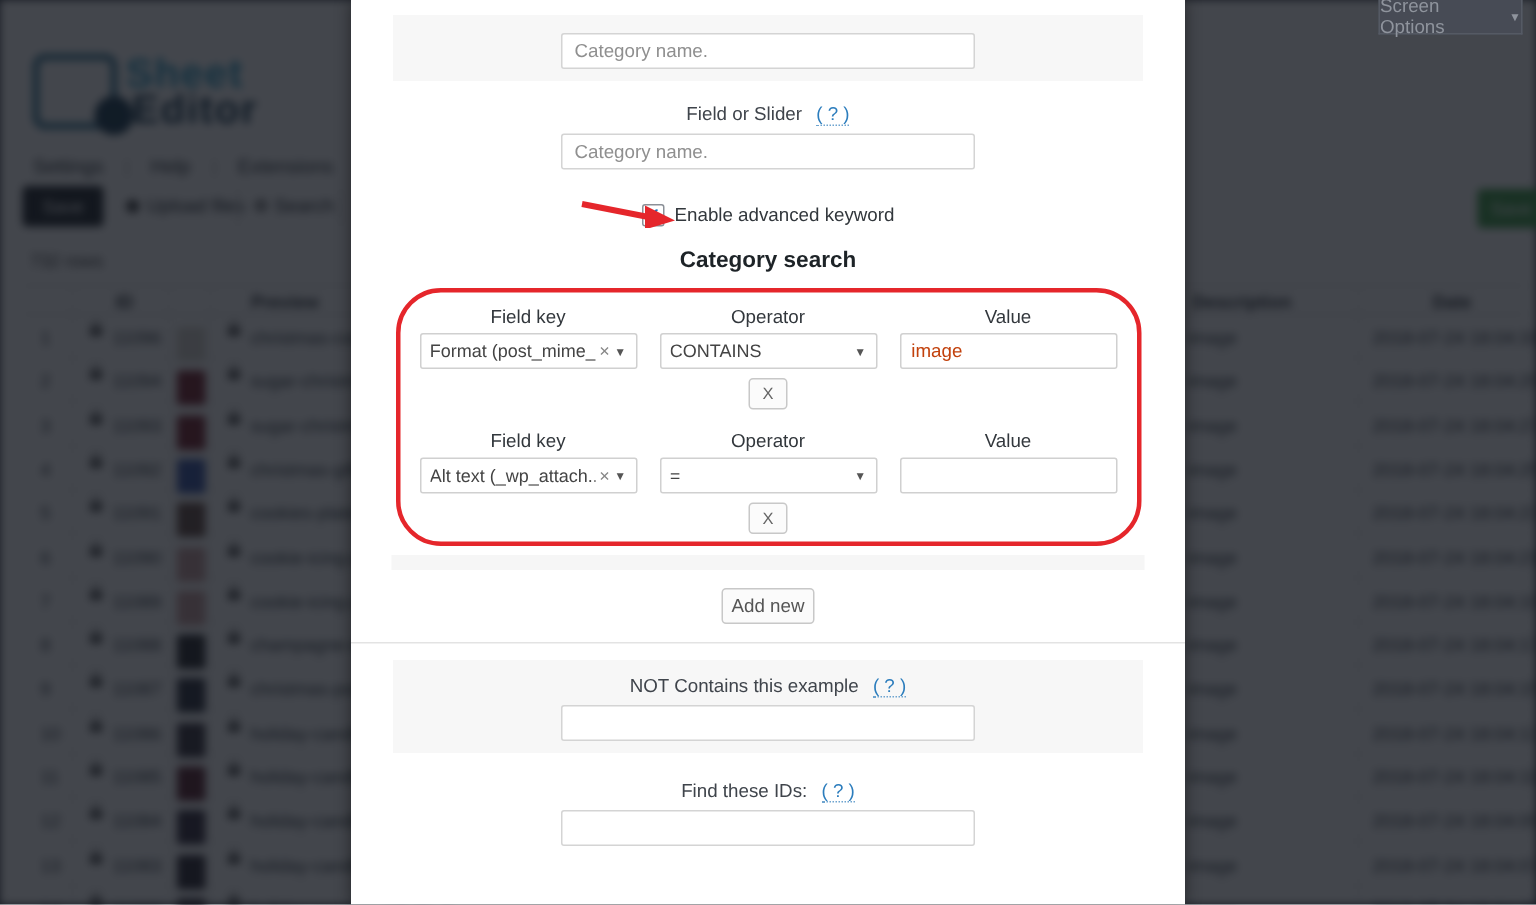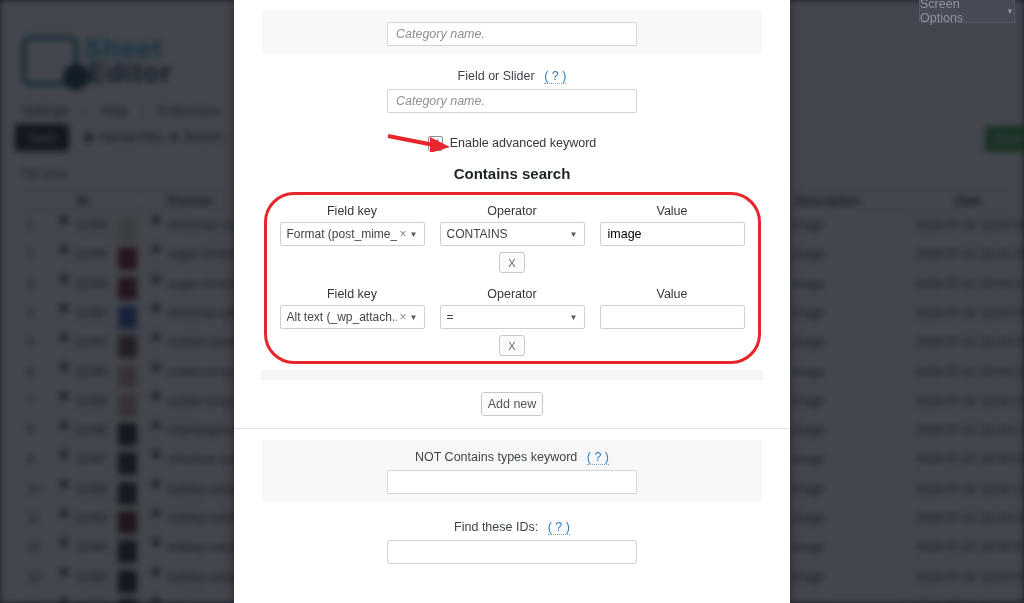--- a/index.html
+++ b/index.html
@@ -46,22 +46,22 @@
                     display:flex; align-items:center; justify-content:center; gap:5px; cursor:pointer; }
   .screen-options .caret { font-size:8px; }
 
   
   .modal { position:absolute; left:234px; top:0; width:556px; height:603px; background:#fff;
            box-shadow:0 0 10px rgba(0,0,0,.45); color:#3f444b; }
   .graybox { margin:0 28px; background:#f7f7f7; padding:8px 10px; }
   .sec-label { text-align:center; font-size:11.5px; color:#3f444b; line-height:1.45; }
   .sec-label.md { font-size:12.5px; }
   .help { color:#2c7dbd; border-bottom:1px dotted #6ea4cf; margin-left:6px; cursor:pointer; white-space:nowrap; }
-  .txt { display:block; width:250px; height:24px; margin:4px auto 0; border:1px solid #d4d4d4; border-radius:2px;
-         padding:0 8px; font-family:"Liberation Sans",sans-serif; font-size:12.5px; color:#c2410c; background:#fff;font-style:italic; }
+  .txt { display:block; width:276px; height:24px; margin:4px auto 0; border:1px solid #d4d4d4; border-radius:2px;
+         padding:0 8px; font-family:"Liberation Sans",sans-serif; font-size:12.5px; color:#c2410c; background:#fff; }
   .txt::placeholder { color:#8f8f8f; }
   .sec-tax { margin-top:10px; }
   .sec-tax .sec-label { width:490px; margin:0 auto; }
   .sec-slider { margin-top:13px; }
   .sec-check { position:relative; margin-top:21px; height:18px; display:flex; align-items:center; justify-content:center; }
   .arrow-svg { position:absolute; left:152px; top:-2px; }
   .cb { width:15px; height:15px; border:1px solid #8b9097; border-radius:2px; background:#fff; color:#1e73be;
         font-size:13px; font-weight:bold; line-height:13px; text-align:center; margin-right:7px; cursor:pointer; }
   .cb-label { font-size:12.5px; color:#32373c; }
   .adv-title { margin-top:13px; text-align:center; font-size:15px; font-weight:bold; color:#1d2327; }
@@ -73,21 +73,21 @@
   .frow + .frow { margin-top:14px; }
   .fcols { display:flex; gap:15px; }
   .fcol { width:145px; }
   .flabel { text-align:center; font-size:12.5px; color:#32373c; }
   .sel { margin-top:4px; width:145px; height:24px; border:1px solid #d0d0d0; border-radius:2px; background:#fff;
          display:flex; align-items:center; padding:0 6px; font-size:12px; color:#444; cursor:pointer; }
   .sel .stext { white-space:nowrap; overflow:hidden; flex:1; }
   .sel .x { color:#888; margin:0 3px; font-size:12px; }
   .sel .caret { color:#555; font-size:8px; }
   .fval { margin-top:4px; width:145px; height:24px; border:1px solid #d0d0d0; border-radius:2px; padding:0 7px;
-          font-family:"Liberation Sans",sans-serif; font-size:12.5px; color:#000000; }
+          font-family:"Liberation Sans",sans-serif; font-size:12.5px; color:#c2410c; }
   .xbtn { display:flex; align-items:center; justify-content:center; width:26px; height:21px; margin:6px auto 0;
           border:1px solid #c8c8c8; border-radius:3px; background:#fbfbfb; color:#666; font-size:11px; cursor:pointer; }
   .gray-strip { margin:6px 27px 0; height:10px; background:#f6f6f6; }
   .addnew { display:flex; align-items:center; justify-content:center; width:62px; height:24px; margin:12px auto 0;
             border:1px solid #c8c8c8; border-radius:3px; background:#fbfbfb; color:#555; font-size:12.5px; cursor:pointer; }
   .hr { margin-top:12px; height:1px; background:#e3e3e3; }
   .sec-not { margin-top:11px; }
   .sec-ids { margin-top:16px; }
 </style>
 </head>
@@ -307,21 +307,21 @@
 
     <div class="sec-check">
       <svg class="arrow-svg" width="66" height="20">
         <line x1="2" y1="4" x2="48" y2="13" stroke="#e5262b" stroke-width="4"></line>
         <polygon points="44,5 64,15 44,21" fill="#e5262b"></polygon>
       </svg>
       <div class="cb">✓</div>
       <div class="cb-label">Enable advanced keyword</div>
     </div>
 
-    <div class="adv-title">Contains search</div>
+    <div class="adv-title">Category search</div>
 
     <div class="adv-filters">
       <div class="red-ring"></div>
 
       <div class="frow">
         <div class="fcols">
           <div class="fcol flabel">Field key</div>
           <div class="fcol flabel">Operator</div>
           <div class="fcol flabel">Value</div>
         </div>
@@ -361,21 +361,21 @@
         <div class="xbtn">X</div>
       </div>
     </div>
 
     <div class="gray-strip"></div>
     <div class="addnew">Add new</div>
     <div class="hr"></div>
 
     <div class="graybox sec-not">
       <div class="sec-label md">
-        <span>NOT Contains types keyword</span>
+        <span>NOT Contains this example</span>
         <span class="help">( ? )</span>
       </div>
       <input class="txt" value="" style="">
     </div>
 
     <div class="sec-ids">
       <div class="sec-label md">
         <span>Find these IDs:</span>
         <span class="help">( ? )</span>
       </div>

